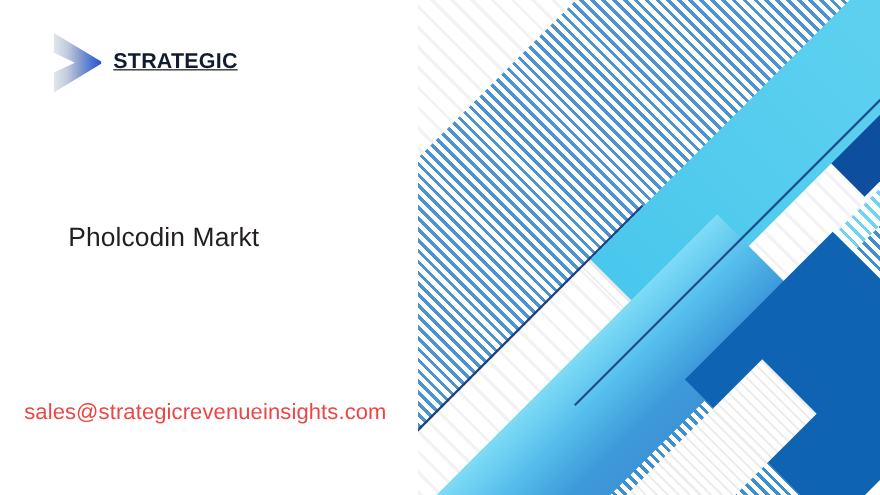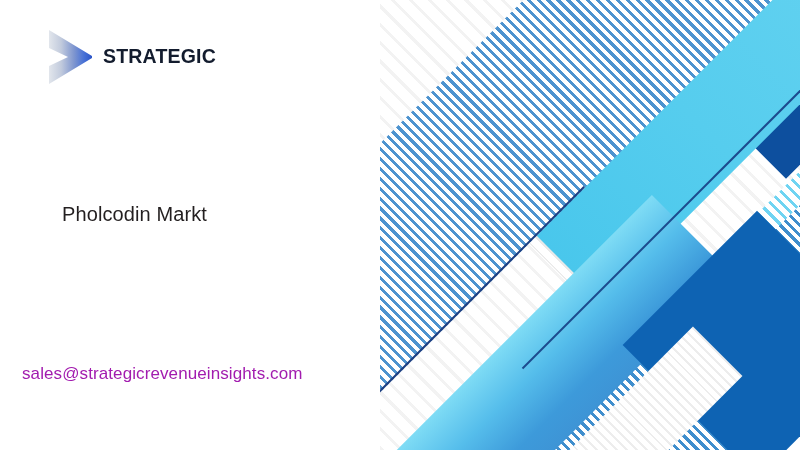--- a/index.html
+++ b/index.html
@@ -184,20 +184,21 @@
   }
 
   
   #logo {
     position: absolute;
     left: 48px;
     top: 28px;
     display: flex;
     align-items: center;
     gap: 9px;
+    text-decoration: underline;
   }
   #logo-mark {
     width: 46px;
     height: 58px;
     flex: none;
   }
   #logo-text {
     display: flex;
     flex-direction: column;
     justify-content: center;
@@ -217,31 +218,31 @@
     color: #4f77ac;
     letter-spacing: 1.32px;
     white-space: nowrap;
   }
 
   
   #report-title {
     position: absolute;
     left: 62px;
     top: 203px;
-    font-size: 20px;
+    font-size: 24px;
     color: #231f20;
     letter-spacing: .1px;
     white-space: nowrap;
   }
   #contact-email {
     position: absolute;
     left: 22px;
     top: 364px;
-    font-size: 17px;
-    color: #a21caf;
+    font-size: 20px;
+    color: #ef4444;
     letter-spacing: .1px;
     white-space: nowrap;
     text-align: center;
   }
 </style>
 </head>
 <body>
 
 <div id="slide">
 

